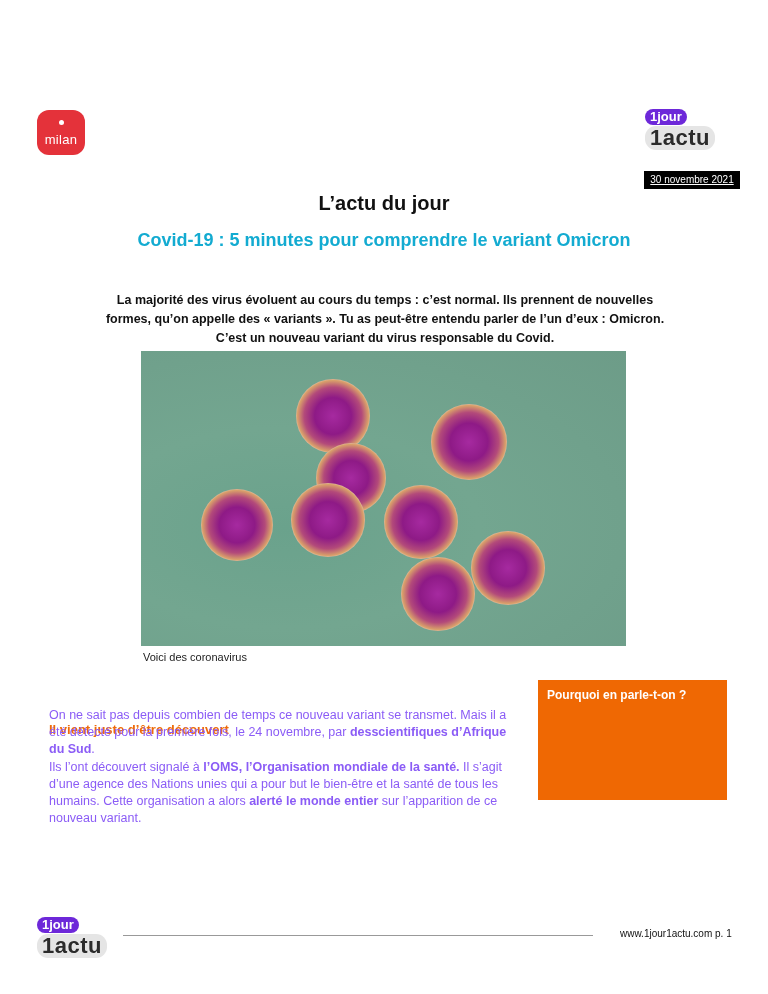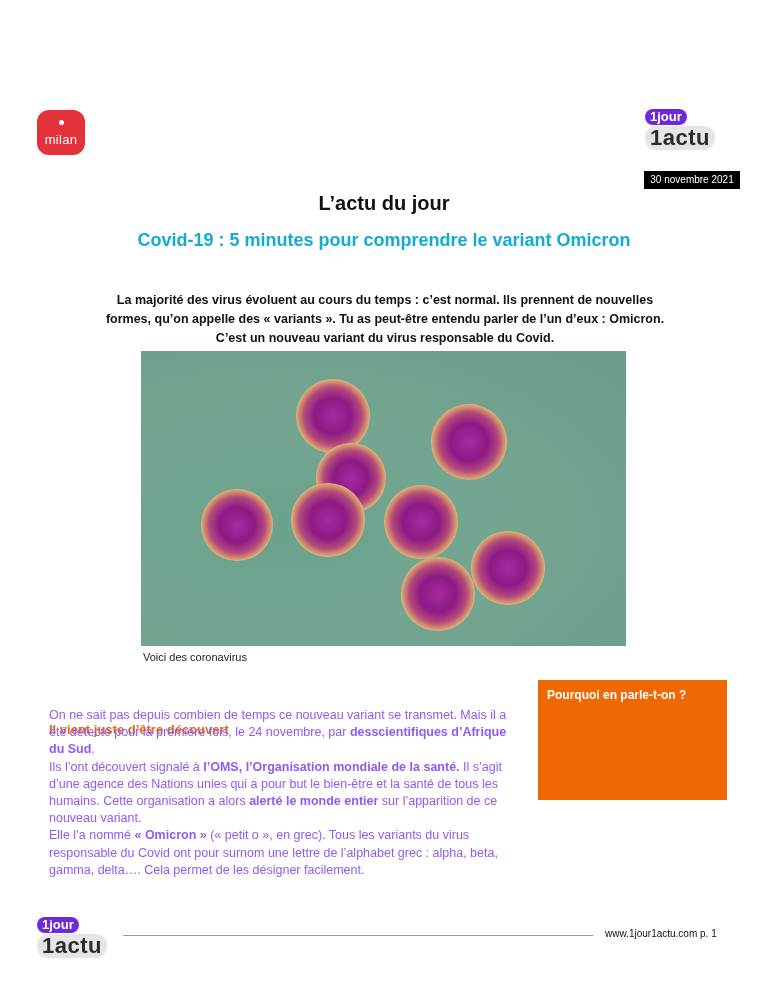--- a/index.html
+++ b/index.html
@@ -35,20 +35,21 @@
       background: #e5e5e5; color: #2b2b2b; border-radius: 11px;
       font-weight: bold; font-size: 22px; line-height: 23px; letter-spacing: 0.5px;
     }
     .logo-top-right { left: 645px; top: 109px; }
     .logo-bottom-left { left: 37px; top: 917px; }
 
     .date-badge {
       left: 644px; top: 171px; width: 96px; height: 18px;
       background: #000; color: #fff; font-size: 10px; line-height: 18px;
       text-align: center;
+      text-decoration: underline;
     }
 
     .page-title {
       left: 0; width: 768px; top: 192px; text-align: center;
       font-size: 20px; font-weight: bold; color: #111;
     }
     .subtitle {
       left: 0; width: 768px; top: 230px; text-align: center;
       font-size: 18px; font-weight: bold; color: #13abd1;
     }
@@ -87,21 +88,21 @@
       background: #ef6803; color: #fff; box-sizing: border-box; padding: 7px 8px 0 9px;
       font-weight: bold;
     }
     .why-box .q { font-size: 12px; line-height: 16px; margin-bottom: 5px; }
     .why-box .a { font-size: 12px; line-height: 16.5px; }
 
     .footer-line {
       left: 123px; top: 935px; width: 470px; height: 0; border-top: 1px solid #999;
     }
     .footer-url {
-      left: 605px; top: 928px; font-size: 10px; color: #111;
+      left: 620px; top: 928px; font-size: 10px; color: #111;
     }
   </style>
 </head>
 <body>
 
 <div class="abs milan-logo">
   <span class="dot"></span>
   <span class="txt">milan</span>
 </div>
 
@@ -129,23 +130,20 @@
 <div class="abs caption">Voici des coronavirus</div>
 
 <div class="abs section-title">Il vient juste d’être découvert</div>
 <div class="abs body-text">
   <p>
     <span>On ne sait pas depuis combien de temps ce nouveau variant se transmet. Mais il a été détecté pour la première fois, le 24 novembre, par </span><b>desscientifiques d’Afrique du Sud</b><span>.</span>
   </p>
   <p>
     <span>Ils l’ont découvert signalé à </span><b>l’OMS, l’Organisation mondiale de la santé.</b><span> Il s’agit d’une agence des Nations unies qui a pour but le bien-être et la santé de tous les humains. Cette organisation a alors </span><b>alerté le monde entier</b><span> sur l’apparition de ce nouveau variant.</span>
   </p>
-  <p>
-    <span>Elle l’a nommé </span><b>« Omicron »</b><span> (« petit o », en grec). Tous les variants du virus responsable du Covid ont pour surnom une lettre de l’alphabet grec : alpha, beta, gamma, delta…. Cela permet de les désigner facilement.</span>
-  </p>
 </div>
 
 <div class="abs why-box">
   <div class="q">Pourquoi en parle-t-on ?</div>
 </div>
 
 <div class="abs jour-logo logo-bottom-left">
   <span class="top">1jour</span>
   <span class="bottom">1actu</span>
 </div>

